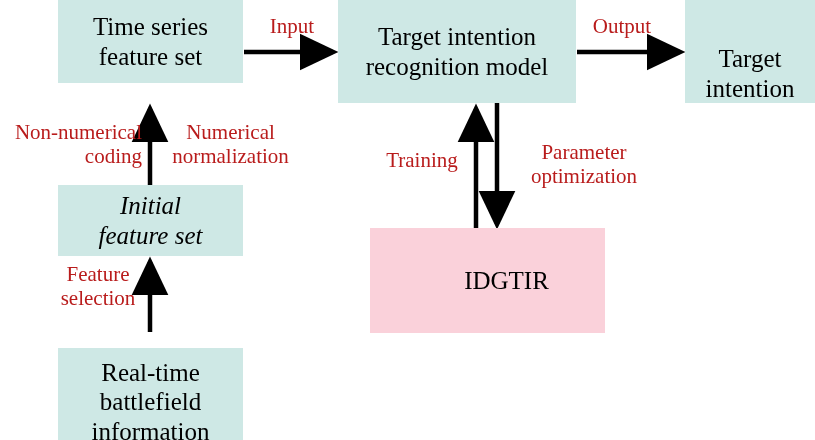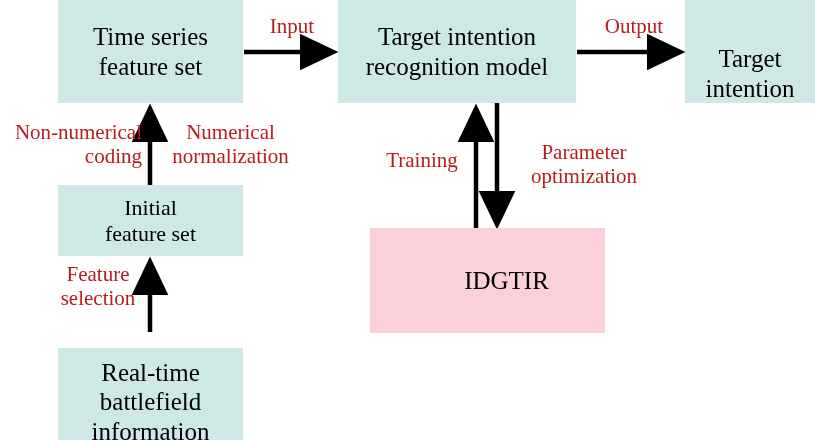--- a/index.html
+++ b/index.html
@@ -25,39 +25,39 @@
     color: #000000;
     line-height: 1.18;
     font-family: "Liberation Serif", "DejaVu Serif", serif;
   }
   .node-teal { background: #cee8e5; }
   .node-pink { background: #fad1da; }
 
   .node-label { display: block; white-space: pre-line; }
 
   
-  #node-time-series  { left: 58px;  top: 0px;   width: 185px; height: 103px; font-size: 25px; }
+  #node-time-series  { left: 58px;  top: 0px;   width: 185px; height: 83px; font-size: 25px; }
   #node-model        { left: 338px; top: 0px;   width: 238px; height: 103px; font-size: 25px; }
   #node-target       { left: 685px; top: 0px;   width: 130px; height: 103px; font-size: 25px; align-items: flex-end; }
-  #node-initial      { left: 58px;  top: 185px; width: 185px; height: 71px;  font-size: 22px; }
+  #node-initial      { left: 58px;  top: 185px; width: 185px; height: 71px;  font-size: 25px; font-style: italic; }
   #node-realtime     { left: 58px;  top: 332px; width: 185px; height: 108px; font-size: 25px; margin-top: 16px; }
   #node-idgtir       { left: 370px; top: 228px; width: 235px; height: 105px; font-size: 25px; padding-left: 38px; }
 
   
   .edge-label {
     position: absolute;
     color: #b91c1c;
     font-family: "Liberation Serif", "DejaVu Serif", serif;
     font-size: 21px;
     line-height: 1.15;
     white-space: pre-line;
     text-align: center;
   }
   #label-input     { left: 256px; top: 14px;  width: 72px;  text-align: center; }
-  #label-output    { left: 592px; top: 14px;  width: 84px;  text-align: center; }
+  #label-output    { left: 580px; top: 14px;  width: 84px;  text-align: center; }
   #label-nonnum    { left: 2px;   top: 120px; width: 140px; text-align: right; }
   #label-numnorm   { left: 163px; top: 120px; width: 135px; text-align: center; }
   #label-featsel   { left: 48px;  top: 262px; width: 100px; text-align: center; }
   #label-training  { left: 376px; top: 148px; width: 92px;  text-align: center; }
   #label-paramopt  { left: 518px; top: 140px; width: 132px; text-align: center; }
 
   
   #arrow-layer {
     position: absolute;
     left: 0; top: 0;

